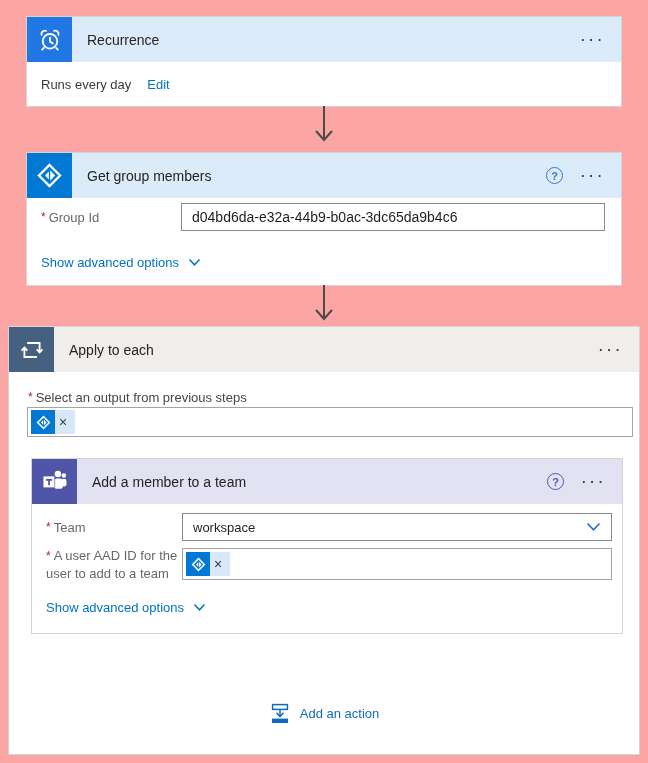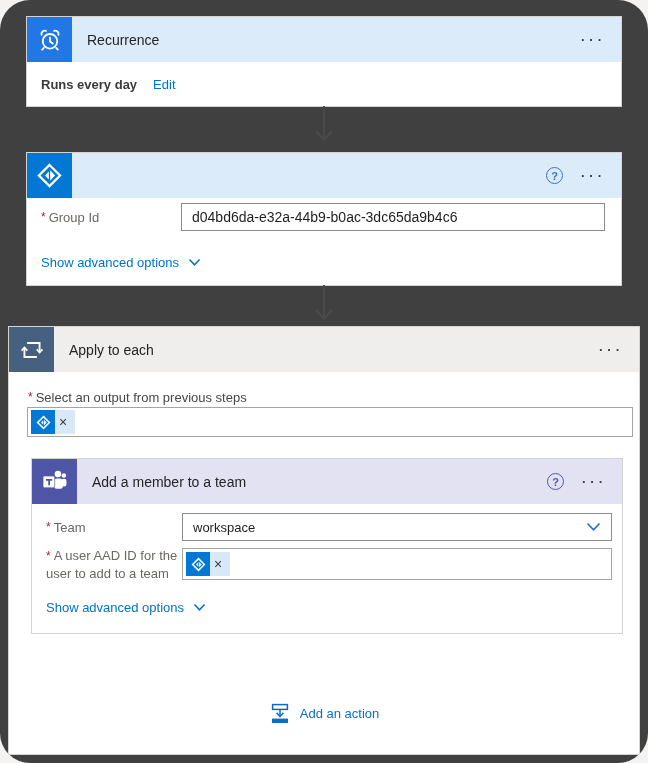--- a/index.html
+++ b/index.html
@@ -1,21 +1,21 @@
 <!DOCTYPE html>
 <html><head>
 <meta charset="utf-8">
 <style>
   * { margin:0; padding:0; box-sizing:border-box; }
   body {
     font-family: "Liberation Sans", sans-serif;
     background:#f4f3f2;
     width:648px; height:763px;
   }
-  .stage { position:relative; width:648px; height:763px; background:#404040; overflow:hidden;border-radius:30px; }
+  .stage { position:relative; width:648px; height:763px; background:#fca5a5; overflow:hidden; }
 
   .card { position:absolute; background:#fff; border:1px solid #d6d4d2; }
   .hdr { display:flex; align-items:center; height:45px; }
   .iconbox { width:45px; height:45px; flex:none; display:flex; align-items:center; justify-content:center; }
   .title { margin-left:15px; font-size:14px; color:#252423; white-space:nowrap; }
   .hdr-right { margin-left:auto; display:flex; align-items:center; gap:18px; padding-right:15px; }
   .dots { color:#3b3a39; font-weight:bold; font-size:13px; letter-spacing:4px; cursor:pointer; line-height:1; }
   .helpbtn { width:17px; height:17px; border-radius:50%; display:flex; align-items:center;
              justify-content:center; font-size:11px; font-weight:bold; cursor:pointer; }
   .helpbtn.blue   { border:1.4px solid #3577cf; color:#3577cf; }
@@ -76,39 +76,40 @@
           <path d="M6.3 19.3 L4.8 20.9"></path>
           <path d="M17.7 19.3 L19.2 20.9"></path>
         </svg>
       </div>
       <span class="title">Recurrence</span>
       <div class="hdr-right">
         <span class="dots">···</span>
       </div>
     </div>
     <div style="display:flex; align-items:center; height:44px; padding-left:14px; gap:16px;">
-      <span style="font-size:13px; color:#3b3a39;font-weight:bold;">Runs every day</span>
+      <span style="font-size:13px; color:#3b3a39;">Runs every day</span>
       <span class="link">Edit</span>
     </div>
   </div>
 
   <svg class="arrow" style="left:312px; top:105px;" width="24" height="42" viewBox="0 0 24 42">
     <path d="M12 1 V33" stroke="#4a4a4a" stroke-width="2" fill="none"></path>
     <path d="M4 26 L12 35 L20 26" stroke="#4a4a4a" stroke-width="2" fill="none"></path>
   </svg>
 
   <div class="card" style="left:26px; top:152px; width:596px; height:134px;">
     <div class="hdr hdr-azure">
       <div class="iconbox ib-azure">
         <svg width="27" height="27" viewBox="0 0 24 24">
           <path d="M12 2.6 L21.4 12 L12 21.4 L2.6 12 Z" fill="none" stroke="#fff" stroke-width="2"></path>
           <path d="M12.6 7.4 L17 12 L12.6 16.6 Z" fill="#fff"></path>
           <path d="M11.4 8.5 L11.4 15.5 L8 12 Z" fill="#fff"></path>
         </svg>
       </div>
+      <span class="title">Get group members</span>
       <div class="hdr-right">
         <span class="helpbtn blue">?</span>
         <span class="dots">···</span>
       </div>
     </div>
     <div style="position:absolute; left:14px; top:57px; display:flex;">
       <span class="req">*</span>
       <span class="lbl">Group Id</span>
     </div>
     <input class="textinput" style="left: 154px; top: 50px; width: 424px; height: 28px;" readonly="" value="d04bd6da-e32a-44b9-b0ac-3dc65da9b4c6">

